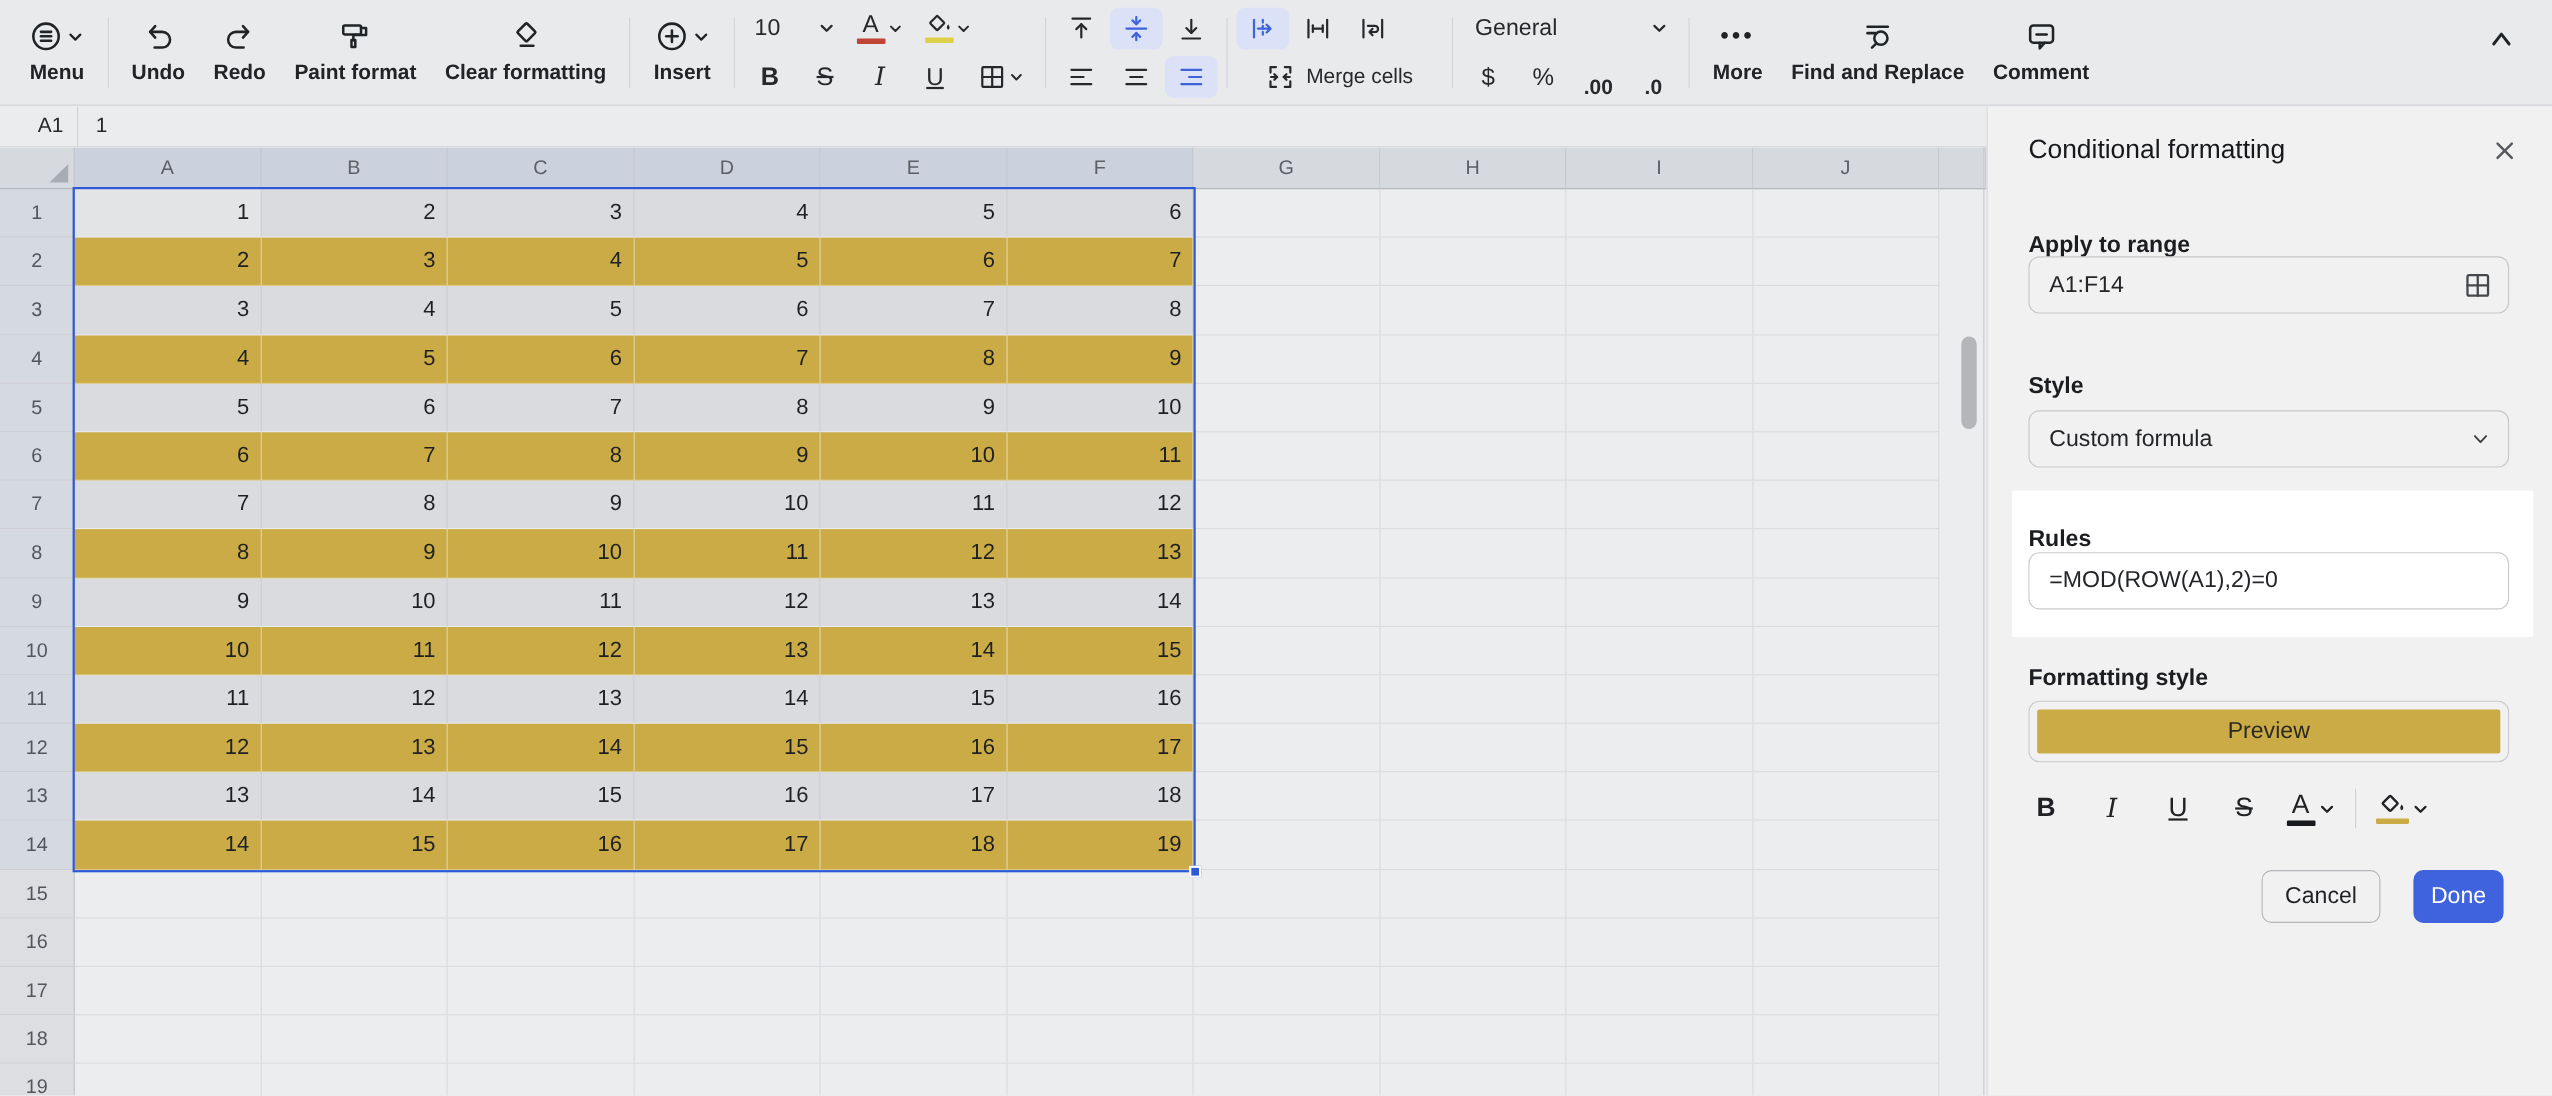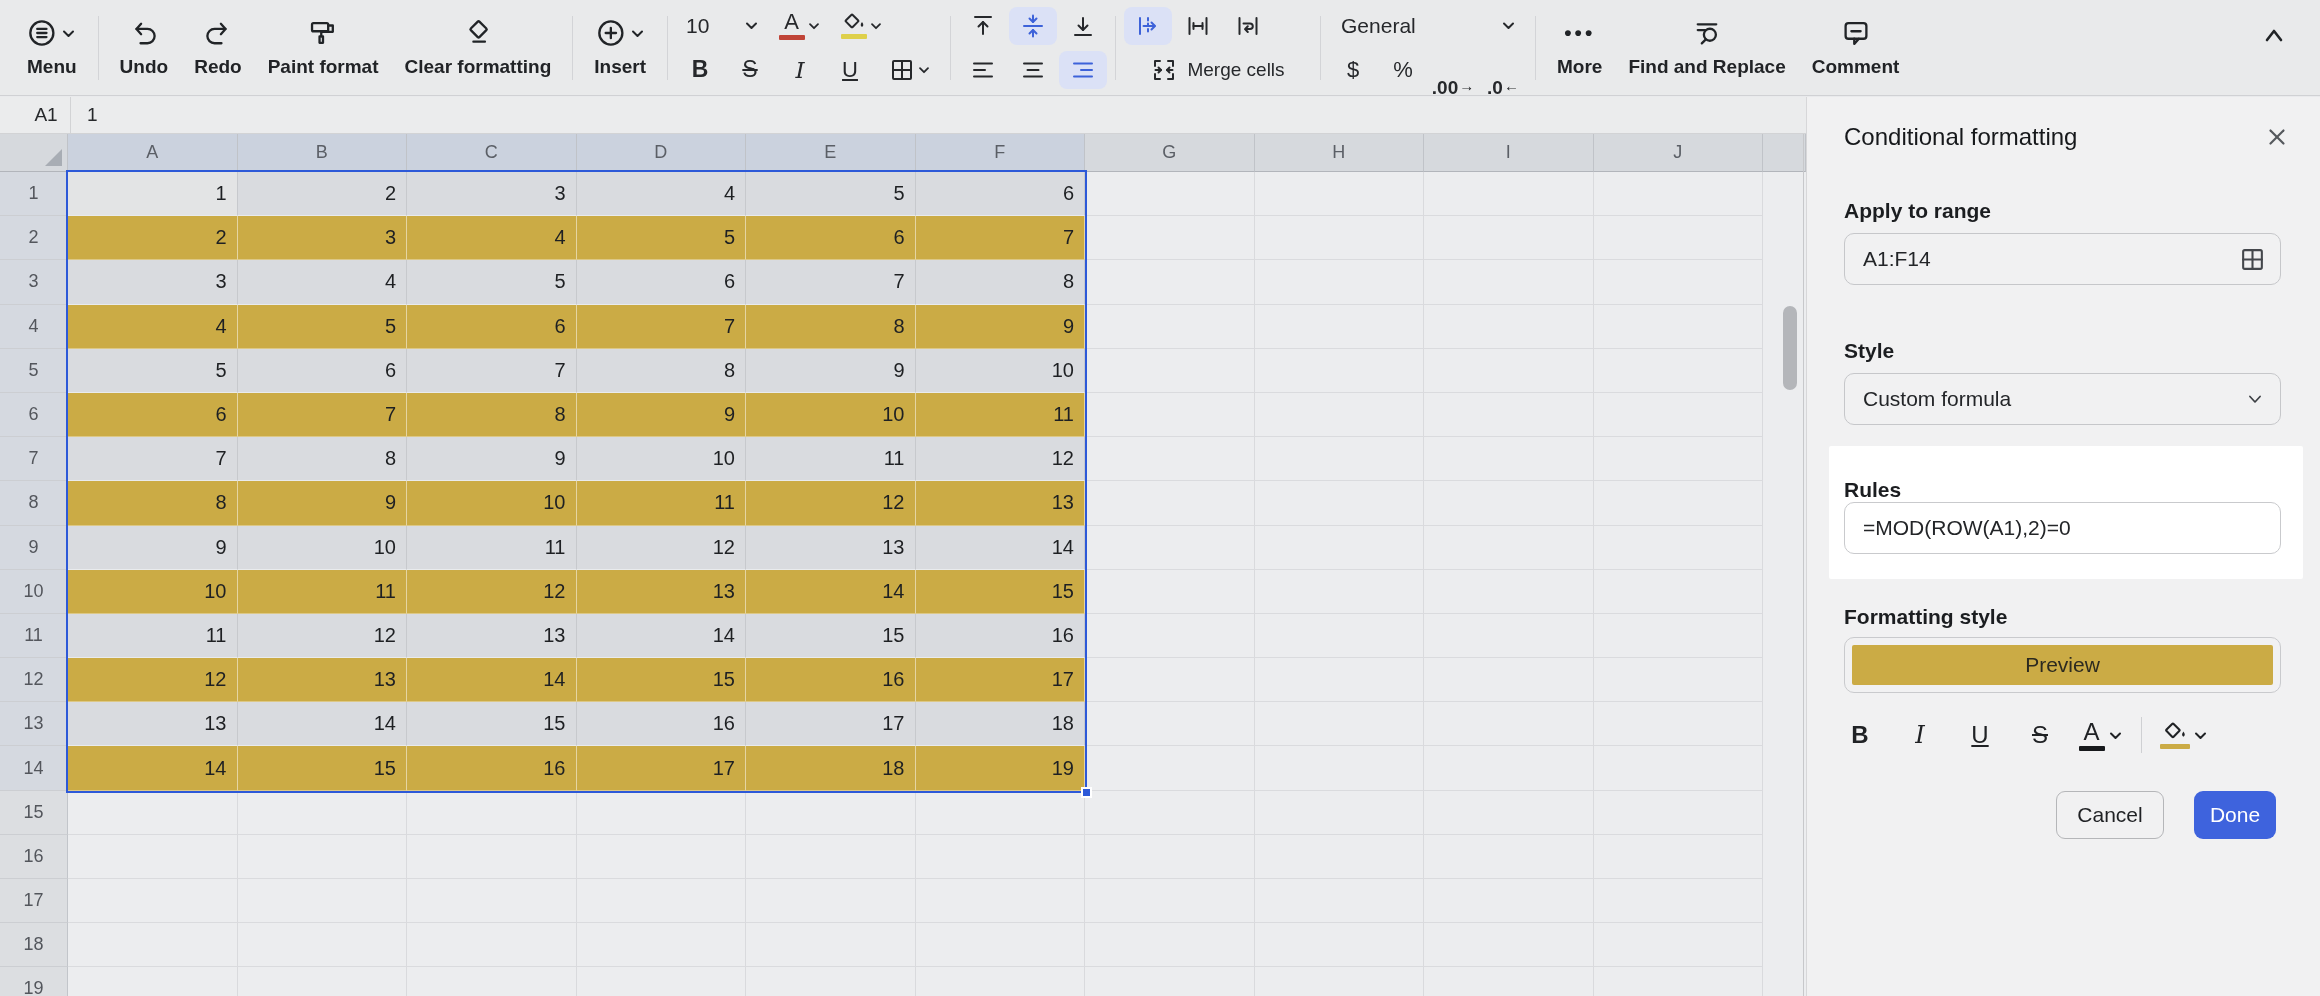--- a/index.html
+++ b/index.html
@@ -27,21 +27,21 @@
   .glyph-s { font-size:23px; text-decoration:line-through; }
   .glyph-i { font-family:"DejaVu Serif","Liberation Serif",serif; font-style:italic; font-size:23px; }
   .glyph-u { font-size:22px; text-decoration:underline; }
   .colorbtn { display:flex; flex-direction:column; align-items:center; gap:2px; line-height:1; }
   .colorbtn .a { font-size:22px; font-weight:500; }
   .colorbar { width:26px; height:5px; border-radius:1px; }
   .fontsize-box { min-width:92px; height:38px; display:flex; align-items:center;
                   justify-content:space-between; padding:0 10px; font-size:21px; }
   .numfmt-box { min-width:196px; height:38px; display:flex; align-items:center;
                 justify-content:space-between; padding:0 10px 0 12px; font-size:21px; }
-  .dec { display:flex; flex-direction:row; align-items:flex-start; line-height:1; gap:1px;margin-top:36px; }
+  .dec { display:flex; flex-direction:column; align-items:flex-start; line-height:1; gap:1px;margin-top:36px; }
   .dec .t { font-size:19px; font-weight:600; }
   .dec .ar { font-size:15px; }
   .dots { font-size:21px; letter-spacing:3px; font-weight:700; }
   .merge-row { display:flex; align-items:center; gap:10px; padding:0 8px; font-size:19px; white-space:nowrap; }
   .collapse { position:absolute; right:26px; top:16px; width:40px; height:40px;
               display:flex; align-items:center; justify-content:center; }
 
   
   .fbar { position:absolute; left:0; top:97px; width:1806px; height:37px; background:#ebeced;
           border-bottom:1px solid #d2d3d5; display:flex; align-items:center; }
@@ -87,21 +87,21 @@
   
   .panel { position:absolute; left:1806px; top:97px; width:514px; height:899px;
            background:#f1f1f2; border-left:1px solid #d7d7d9; }
   .p-title { position:absolute; left:37px; top:26px; font-size:24px; font-weight:400; color:#16181b; }
   .p-close { position:absolute; left:452px; top:22px; width:36px; height:36px;
              display:flex; align-items:center; justify-content:center; }
   .p-label { position:absolute; left:37px; font-size:21px; font-weight:600; color:#1b1d20; z-index:2; }
   .p-input { position:absolute; left:37px; width:437px; height:52px; border:1.5px solid #c6c7ca;
              border-radius:10px; display:flex; align-items:center; justify-content:space-between;
              padding:0 14px 0 18px; font-size:21px; color:#232528; z-index:2; background:transparent; }
-  .lbl-apply { top:102px; }   .inp-range { top:136px; }
+  .lbl-apply { top:114px; }   .inp-range { top:136px; }
   .lbl-style { top:242px; }   .inp-style { top:276px; }
   .spotlight { position:absolute; left:22px; top:349px; width:474px; height:133px;
                background:#ffffff; border-radius:2px; z-index:1; }
   .lbl-rules { top:371px;margin-top:10px; }   .inp-rules { top:405px; background:#ffffff; border-color:#c9cacd; }
   .lbl-fmt   { top:508px; }
   .preview-wrap { position:absolute; left:37px; top:540px; width:437px; height:56px;
                   border:1.5px solid #c9cacd; border-radius:10px; display:flex; align-items:center;
                   justify-content:center; padding:0 7px; }
   .preview-bar { width:100%; height:40px; background:var(--gold); border-radius:2px;
                  display:flex; align-items:center; justify-content:center;

